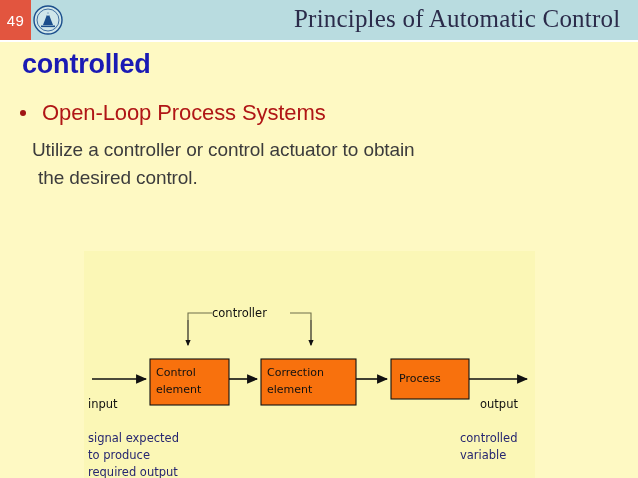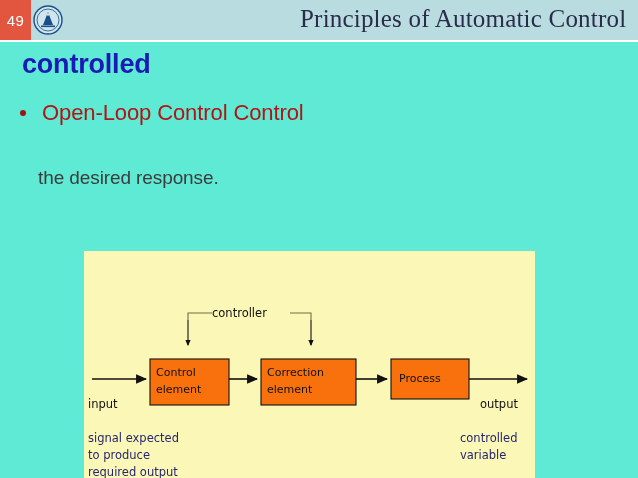--- a/index.html
+++ b/index.html
@@ -4,21 +4,21 @@
 <style>
   html, body {
     margin: 0;
     padding: 0;
     background: #ffffff;
   }
   #slide {
     position: relative;
     width: 638px;
     height: 478px;
-    background: #5eead4;
+    background: #fef9c3;
     overflow: hidden;
     font-family: "Liberation Sans", sans-serif;
   }
 
   
   .header-band {
     position: absolute;
     left: 0;
     top: 0;
     width: 638px;
@@ -78,21 +78,21 @@
     font-size: 5.4px;
     font-weight: bold;
     color: #25538c;
     letter-spacing: 0.55px;
     line-height: 8px;
     margin-top: 1px;
     white-space: nowrap;
   }
   .header-title {
     position: absolute;
-    left: 300px;
+    left: 294px;
     top: 5px;
     width: 330px;
     font-family: "Liberation Serif", serif;
     font-size: 25px;
     color: #2b2b4a;
     white-space: nowrap;
     letter-spacing: 0.2px;
   }
 
   
@@ -211,24 +211,25 @@
 
 
     <div class="header-title" style="color: rgb(43, 43, 74);">Principles of Automatic Control</div>
   </div>
   <div class="header-underline"></div>
 
   <div class="slide-title" style="color: rgb(26, 26, 180);">controlled</div>
 
   <div class="bullet-row">
     <span class="bullet-dot"></span>
-    <span class="bullet-text" style="color: rgb(176, 22, 22);">Open-Loop Control Control</span>
+    <span class="bullet-text" style="color: rgb(176, 22, 22);">Open-Loop Process Systems</span>
   </div>
 
-  <div class="body-line2" style="color: rgb(60, 60, 60);">the desired response.</div>
+  <div class="body-line1" style="color: rgb(60, 60, 60);">Utilize a controller or control actuator to obtain</div>
+  <div class="body-line2" style="color: rgb(60, 60, 60);">the desired control.</div>
 
   <div class="diagram-panel" style="background: rgb(251, 247, 182);">
     <svg class="diagram-svg" viewBox="0 0 451 262">
 
       <defs>
         <marker id="arrowBlack" markerWidth="7" markerHeight="7" refX="6.2" refY="3" orient="auto">
           <path d="M0,0 L7,3 L0,6 z" fill="#111111"></path>
         </marker>
         <marker id="arrowThin" markerWidth="6" markerHeight="6" refX="5" refY="2.6" orient="auto">
           <path d="M0,0 L6,2.6 L0,5.2 z" fill="#111111"></path>

